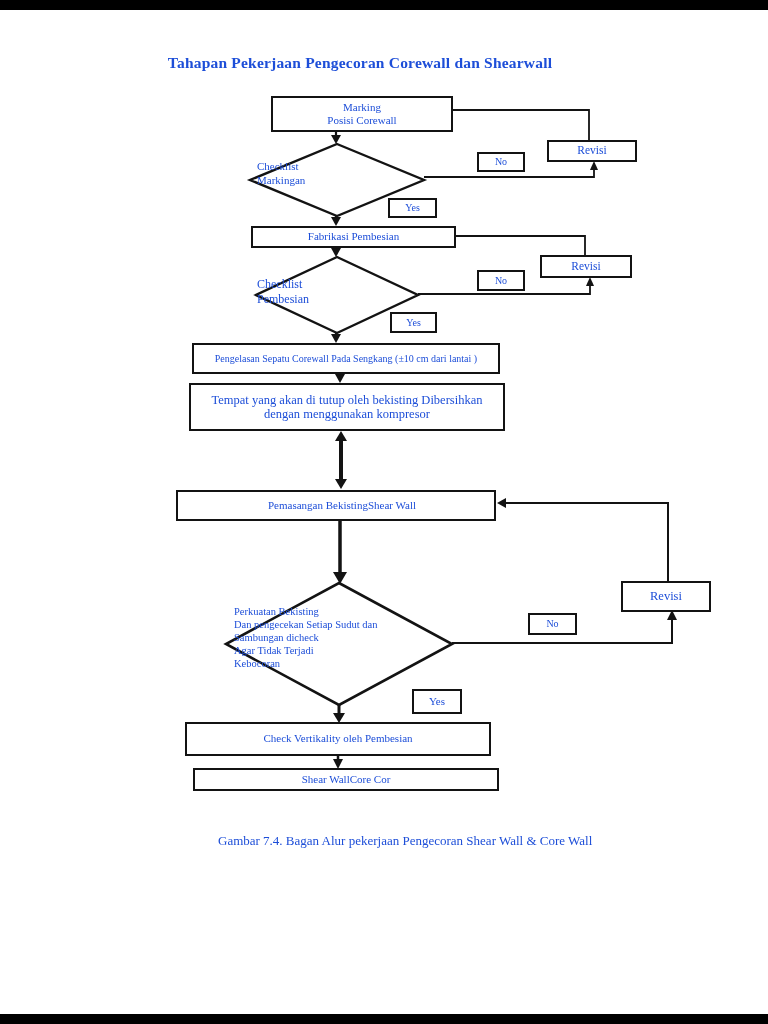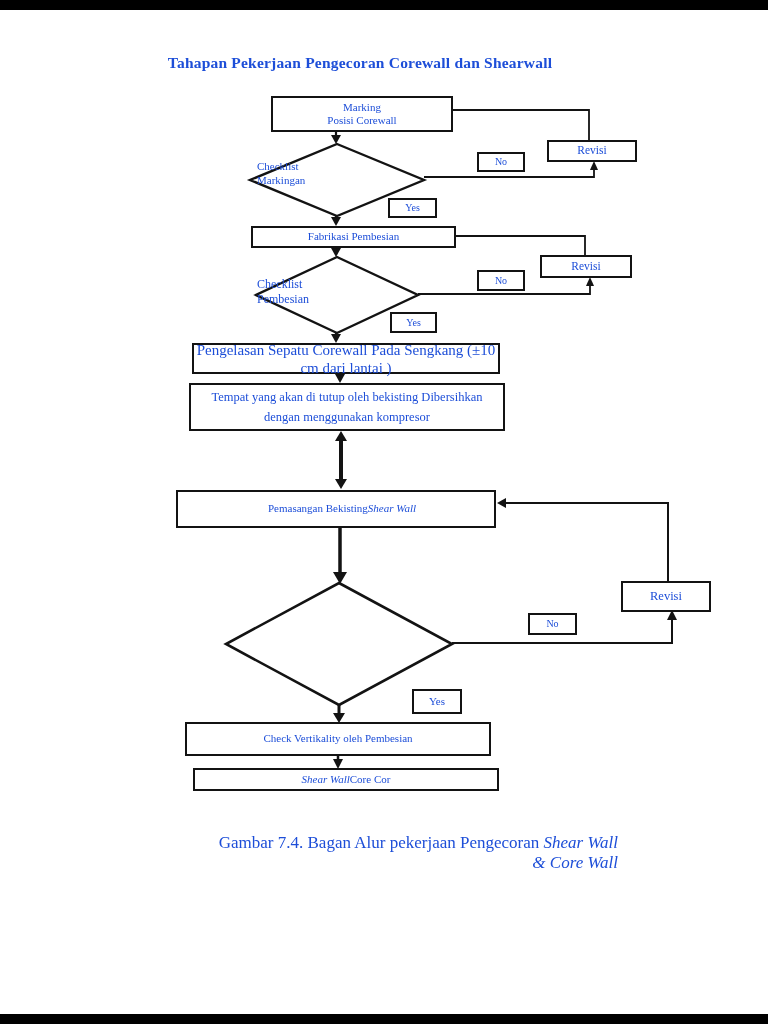--- a/index.html
+++ b/index.html
@@ -19,29 +19,29 @@
     position:absolute; box-sizing:border-box; background:#ffffff;
     border:2px solid #131313; display:flex; align-items:center; justify-content:center;
     text-align:center; white-space:pre-line; line-height:1.2;
   }
   .lab { font-weight:normal; border-width:2.5px; }
   .dtext {
     position:absolute; text-align:left; white-space:pre-line; pointer-events:none;
   }
   .caption {
     position:absolute; left:218px; top:833px; width:400px;
-    font-size:17px; text-align:right;
+    font-size:13px; text-align:left;
   }
-  .it { font-style:italic; }
+  .it { }
   
   #box1 { left:250px; top:96px;  width:182px; height:36px; font-size:11px; line-height:13px;margin-left:21px; }
   #box2 { left:251px; top:226px; width:205px; height:22px; font-size:11px; }
-  #box3 { left:192px; top:343px; width:308px; height:31px; font-size:15px; }
-  #box4 { left:189px; top:383px; width:316px; height:48px; font-size:12.5px; line-height:20px; }
-  #box5 { left:176px; top:490px; width:320px; height:38px; font-size:11px;padding-left:12px; }
+  #box3 { left:192px; top:343px; width:308px; height:31px; font-size:10px; }
+  #box4 { left:189px; top:383px; width:316px; height:48px; font-size:12.5px; line-height:14px; }
+  #box5 { left:176px; top:490px; width:320px; height:31px; font-size:11px;padding-left:12px; }
   #box6 { left:185px; top:722px; width:306px; height:34px; font-size:11px; }
   #box7 { left:193px; top:768px; width:306px; height:23px; font-size:11px; }
   #no1  { left:477px; top:152px; width:48px; height:20px; font-size:10px; }
   #no2  { left:477px; top:270px; width:48px; height:21px; font-size:10px; }
   #no3  { left:528px; top:613px; width:49px; height:22px; font-size:10px; }
   #yes1 { left:388px; top:198px; width:49px; height:20px; font-size:10px; }
   #yes2 { left:390px; top:312px; width:47px; height:21px; font-size:10px; }
   #yes3 { left:412px; top:689px; width:50px; height:25px; font-size:11px; }
   #rev1 { left:547px; top:140px; width:90px; height:22px; font-size:11.5px; }
   #rev2 { left:540px; top:255px; width:92px; height:23px; font-size:11.5px; }
@@ -161,18 +161,23 @@
   <div id="yes2" class="nbox lab">Yes</div>
   <div id="yes3" class="nbox lab">Yes</div>
   <div id="rev1" class="nbox">Revisi</div>
   <div id="rev2" class="nbox">Revisi</div>
   <div id="rev3" class="nbox">Revisi</div>
 
   <div id="dt1" class="dtext">Checklist
 Markingan</div>
   <div id="dt2" class="dtext">Checklist
 Pembesian</div>
+  <div id="dt3" class="dtext">Perkuatan Bekisting
+Dan pengecekan Setiap Sudut dan
+Sambungan dicheck
+Agar Tidak Terjadi
+Kebocoran</div>
 
   <div class="caption">
     <span>Gambar 7.4. Bagan Alur pekerjaan Pengecoran </span><span class="it">Shear Wall &amp; Core Wall</span>
   </div>
 
 </div>
 
 </body></html>

